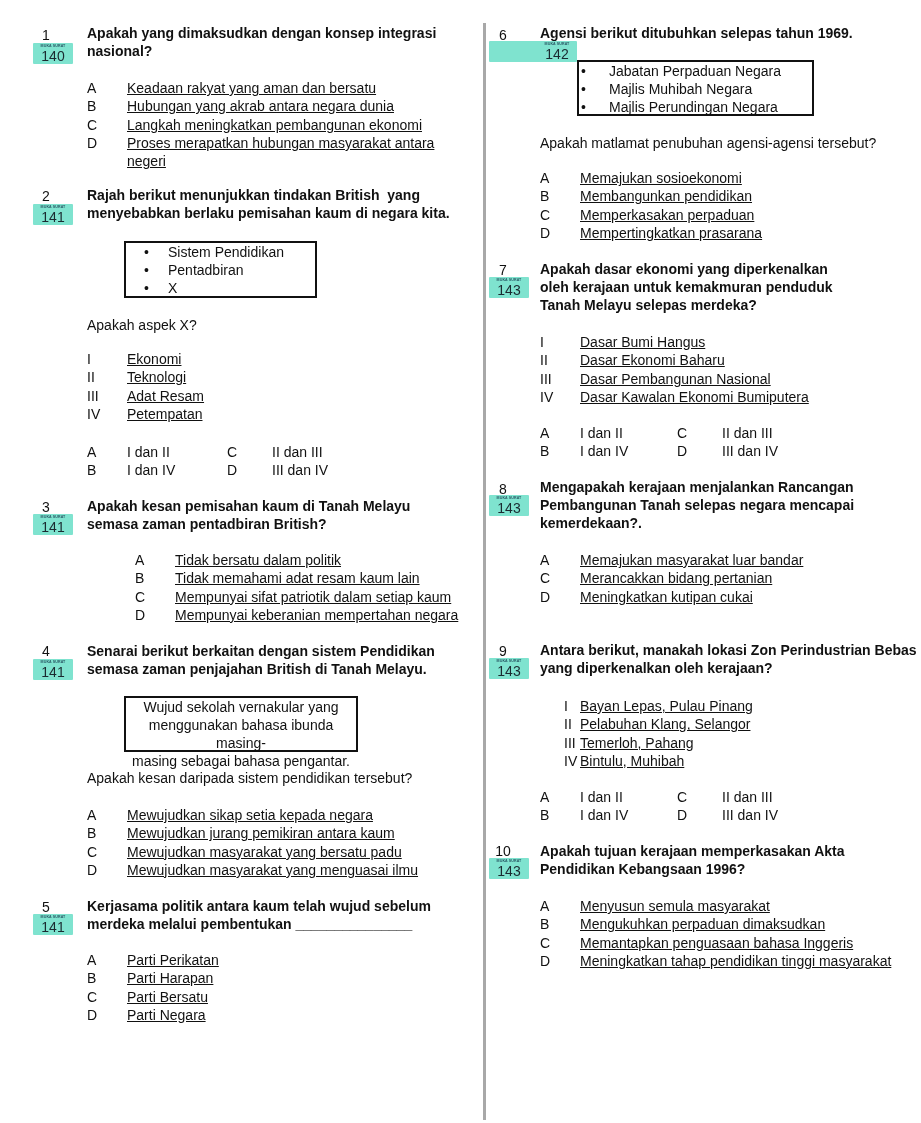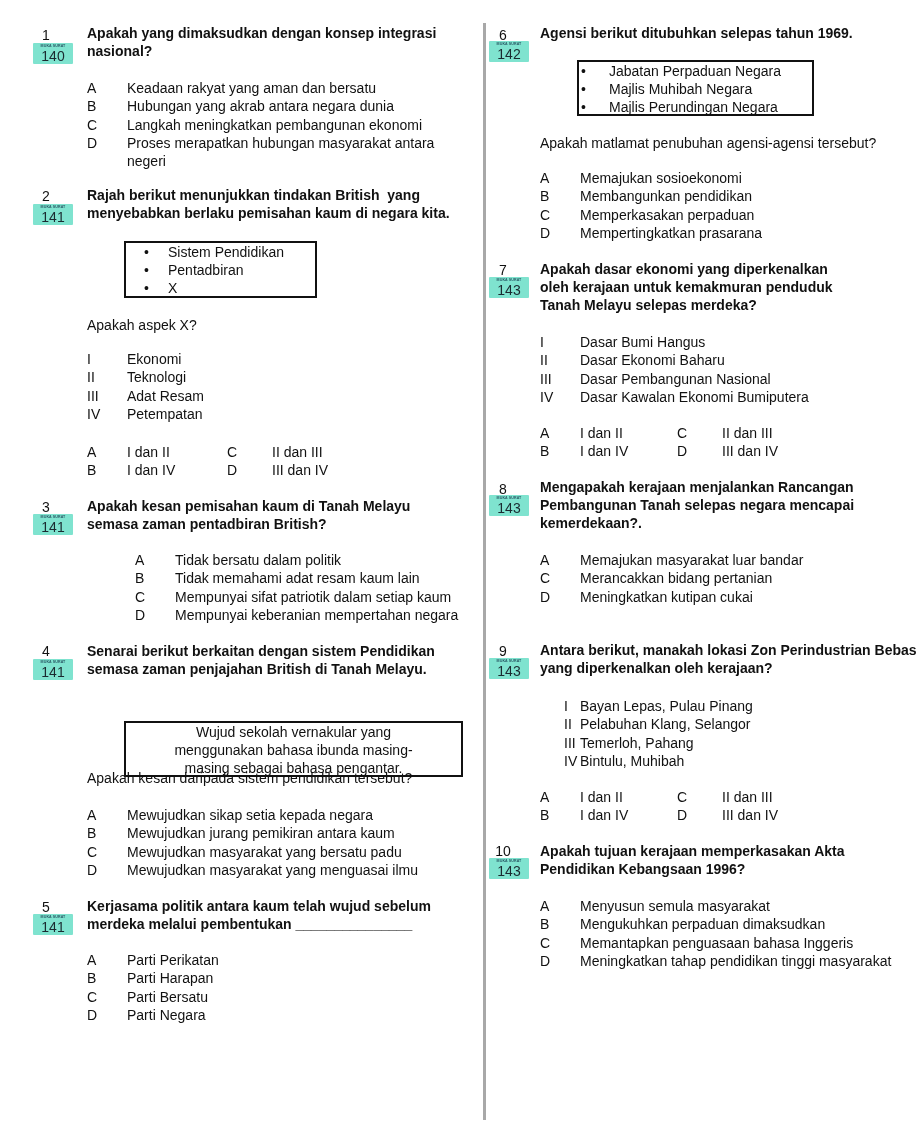--- a/index.html
+++ b/index.html
@@ -19,21 +19,21 @@
       text-align: center; border-radius: 1px;
     }
     .badge .cap {
       display: block; font-size: 3.6px; line-height: 5px; letter-spacing: 0.1px;
       color: #2a5a66; font-weight: bold; padding-top: 1px; white-space: nowrap;
     }
     .badge .pg {
       display: block; font-size: 14px; line-height: 14px; color: #1a2a30;
     }
     .stem { position: absolute; line-height: 18px; font-size: 14px; font-weight: bold; }
-    .opt { position: absolute; line-height: 18.3px; font-size: 14px; white-space: nowrap; }
+    .opt { position: absolute; line-height: 18.3px; font-size: 14px; white-space: nowrap; text-decoration: underline; }
     .opt .l { display: inline-block; width: 40px; }
     .grid2 { position: absolute; line-height: 18.3px; font-size: 14px; white-space: nowrap; }
     .grid2 .row { height: 18.3px; }
     .grid2 .c { display: inline-block; }
     .box {
       position: absolute; border: 2px solid #111111; box-sizing: border-box;
       font-size: 14px; line-height: 18px;
     }
     .box ul { list-style: none; margin: 0; padding: 0; }
     .box li { position: relative; height: 18px; }
@@ -128,21 +128,21 @@
 <div>
   <div class="qnum" style="left:32px;top:643px;">4</div>
   <div class="badge" style="left:33px;top:659px;">
     <span class="cap">MUKA SURAT</span>
     <span class="pg">141</span>
   </div>
   <div class="stem" style="left:87px;top:642px;">
     <div>Senarai berikut berkaitan dengan sistem Pendidikan</div>
     <div>semasa zaman penjajahan British di Tanah Melayu.</div>
   </div>
-  <div class="box center" style="left:124px;top:696px;width:339px;height:56px;margin-top:25px;">
+  <div class="box center" style="left:124px;top:696px;width:234px;height:56px;">
     <div>Wujud sekolah vernakular yang</div>
     <div>menggunakan bahasa ibunda masing-</div>
     <div>masing sebagai bahasa pengantar.</div>
   </div>
   <div class="abs" style="left:87px;top:769px;">Apakah kesan daripada sistem pendidikan tersebut?</div>
   <div class="opt" style="left:87px;top:806px;">
     <div><span class="l">A</span><span>Mewujudkan sikap setia kepada negara</span></div>
     <div><span class="l">B</span><span>Mewujudkan jurang pemikiran antara kaum</span></div>
     <div><span class="l">C</span><span>Mewujudkan masyarakat yang bersatu padu</span></div>
     <div><span class="l">D</span><span>Mewujudkan masyarakat yang menguasai ilmu</span></div>
@@ -162,21 +162,21 @@
   <div class="opt" style="left:87px;top:951px;">
     <div><span class="l">A</span><span>Parti Perikatan</span></div>
     <div><span class="l">B</span><span>Parti Harapan</span></div>
     <div><span class="l">C</span><span>Parti Bersatu</span></div>
     <div><span class="l">D</span><span>Parti Negara</span></div>
   </div>
 </div>
 
 <div>
   <div class="qnum" style="left:489px;top:27px;">6</div>
-  <div class="badge" style="left:489px;top:41px;">
+  <div class="badge" style="left:489px;top:41px;padding-left:48px;">
     <span class="cap">MUKA SURAT</span>
     <span class="pg">142</span>
   </div>
   <div class="stem" style="left:540px;top:24px;">
     <div>Agensi berikut ditubuhkan selepas tahun 1969.</div>
   </div>
   <div class="box" style="left:577px;top:60px;width:237px;height:56px;">
     <ul>
       <li>
           <span class="bullet" style="left:2px;">•</span>

